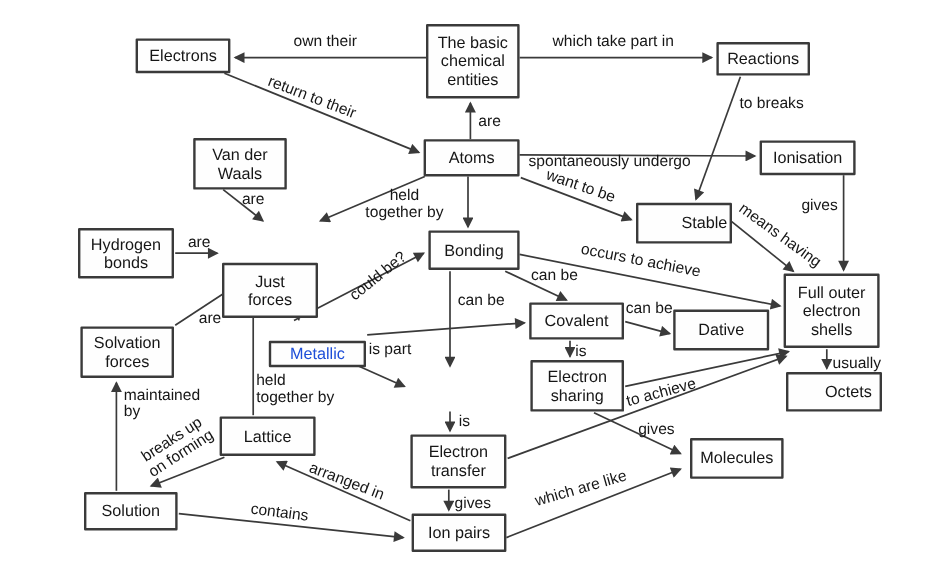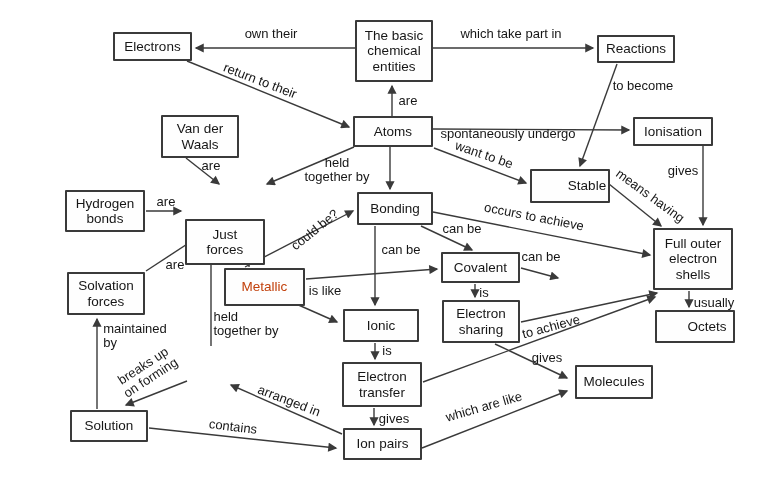--- a/index.html
+++ b/index.html
@@ -93,52 +93,53 @@
     <div class="node" style="left: 65px; top: 190px; width: 80px; height: 42px; background: rgb(254, 254, 254); color: rgb(22, 22, 22);">Hydrogen
 bonds</div>
     <div class="node" style="left: 185px; top: 187px; width: 80px; height: 46px; background: rgb(254, 254, 254); color: rgb(22, 22, 22); margin-top: 32px;">Just
 forces</div>
     <div class="node" style="left: 357px; top: 192px; width: 76px; height: 33px; background: rgb(254, 254, 254); color: rgb(22, 22, 22);">Bonding</div>
     <div class="node" style="left: 653px; top: 228px; width: 80px; height: 62px; background: rgb(254, 254, 254); color: rgb(22, 22, 22);">Full outer
 electron
 shells</div>
     <div class="node" style="left: 67px; top: 272px; width: 78px; height: 43px; background: rgb(254, 254, 254); color: rgb(22, 22, 22);">Solvation
 forces</div>
-    <div class="node" style="left: 224px; top: 268px; width: 81px; height: 38px; background: rgb(254, 254, 254); color: #c2410c;">Metallic</div>
+    <div class="node" style="left: 224px; top: 284px; width: 81px; height: 22px; background: rgb(254, 254, 254); color: #1d4ed8;">Metallic</div>
     <div class="node" style="left: 441px; top: 252px; width: 79px; height: 31px; background: rgb(254, 254, 254); color: rgb(22, 22, 22);">Covalent</div>
+    <div class="node" style="left: 561px; top: 258px; width: 80px; height: 34px; background: rgb(254, 254, 254); color: rgb(22, 22, 22);">Dative</div>
     <div class="node" style="left: 442px; top: 300px; width: 78px; height: 43px; background: rgb(254, 254, 254); color: rgb(22, 22, 22);">Electron
 sharing</div>
     <div class="node" style="left: 655px; top: 310px; width: 80px; height: 33px; background: rgb(254, 254, 254); color: rgb(22, 22, 22); padding-left: 24px;">Octets</div>
-    <div class="node" style="left: 343px; top: 309px; width: 76px; height: 33px; background: rgb(254, 254, 254); color: rgb(22, 22, 22);">Ionic</div>
+    <div class="node" style="left: 183px; top: 347px; width: 80px; height: 33px; background: rgb(254, 254, 254); color: rgb(22, 22, 22);">Lattice</div>
     <div class="node" style="left: 342px; top: 362px; width: 80px; height: 45px; background: rgb(254, 254, 254); color: rgb(22, 22, 22);">Electron
 transfer</div>
     <div class="node" style="left: 575px; top: 365px; width: 78px; height: 34px; background: rgb(254, 254, 254); color: rgb(22, 22, 22);">Molecules</div>
     <div class="node" style="left: 70px; top: 410px; width: 78px; height: 32px; background: rgb(254, 254, 254); color: rgb(22, 22, 22);">Solution</div>
     <div class="node" style="left: 343px; top: 428px; width: 79px; height: 32px; background: rgb(254, 254, 254); color: rgb(22, 22, 22);">Ion pairs</div>
     <div class="elabel" style="left: 271px; top: 34px; transform: translate(-50%, -50%) rotate(0deg); color: rgb(22, 22, 22);">own their</div>
     <div class="elabel" style="left: 260px; top: 81px; transform: translate(-50%, -50%) rotate(21deg); color: rgb(22, 22, 22);">return to their</div>
     <div class="elabel" style="left: 408px; top: 101px; transform: translate(-50%, -50%) rotate(0deg); color: rgb(22, 22, 22);">are</div>
     <div class="elabel" style="left: 511px; top: 34px; transform: translate(-50%, -50%) rotate(0deg); color: rgb(22, 22, 22);">which take part in</div>
-    <div class="elabel" style="left: 643px; top: 86px; transform: translate(-50%, -50%) rotate(0deg); color: rgb(22, 22, 22);">to become</div>
+    <div class="elabel" style="left: 643px; top: 86px; transform: translate(-50%, -50%) rotate(0deg); color: rgb(22, 22, 22);">to breaks</div>
     <div class="elabel" style="left: 508px; top: 122px; transform: translate(-50%, -50%) rotate(0deg); color: rgb(22, 22, 22); margin-top: 12px;">spontaneously undergo</div>
     <div class="elabel" style="left: 484px; top: 155px; transform: translate(-50%, -50%) rotate(19deg); color: rgb(22, 22, 22);">want to be</div>
     <div class="elabel" style="left: 683px; top: 171px; transform: translate(-50%, -50%) rotate(0deg); color: rgb(22, 22, 22);">gives</div>
     <div class="elabel" style="left: 650px; top: 196px; transform: translate(-50%, -50%) rotate(36deg); color: rgb(22, 22, 22);">means having</div>
     <div class="elabel" style="left: 534px; top: 217px; transform: translate(-50%, -50%) rotate(11deg); color: rgb(22, 22, 22);">occurs to achieve</div>
     <div class="elabel" style="left: 337px; top: 170px; transform: translate(-50%, -50%) rotate(0deg); color: rgb(22, 22, 22);">held
 together by</div>
     <div class="elabel" style="left: 211px; top: 166px; transform: translate(-50%, -50%) rotate(0deg); color: rgb(22, 22, 22);">are</div>
     <div class="elabel" style="left: 166px; top: 202px; transform: translate(-50%, -50%) rotate(0deg); color: rgb(22, 22, 22);">are</div>
     <div class="elabel" style="left: 175px; top: 265px; transform: translate(-50%, -50%) rotate(0deg); color: rgb(22, 22, 22);">are</div>
     <div class="elabel" style="left: 246px; top: 324px; transform: translate(-50%, -50%) rotate(0deg); color: rgb(22, 22, 22); text-align: left;">held
 together by</div>
     <div class="elabel" style="left: 315px; top: 230px; transform: translate(-50%, -50%) rotate(-39deg); color: rgb(22, 22, 22);">could be?</div>
     <div class="elabel" style="left: 401px; top: 250px; transform: translate(-50%, -50%) rotate(0deg); color: rgb(22, 22, 22);">can be</div>
     <div class="elabel" style="left: 462px; top: 229px; transform: translate(-50%, -50%) rotate(0deg); color: rgb(22, 22, 22);">can be</div>
-    <div class="elabel" style="left: 325px; top: 291px; transform: translate(-50%, -50%) rotate(0deg); color: rgb(22, 22, 22);">is like</div>
+    <div class="elabel" style="left: 325px; top: 291px; transform: translate(-50%, -50%) rotate(0deg); color: rgb(22, 22, 22);">is part</div>
     <div class="elabel" style="left: 541px; top: 257px; transform: translate(-50%, -50%) rotate(0deg); color: rgb(22, 22, 22);">can be</div>
     <div class="elabel" style="left: 484px; top: 293px; transform: translate(-50%, -50%) rotate(0deg); color: rgb(22, 22, 22);">is</div>
     <div class="elabel" style="left: 551px; top: 327px; transform: translate(-50%, -50%) rotate(-15deg); color: rgb(22, 22, 22);">to achieve</div>
     <div class="elabel" style="left: 714px; top: 303px; transform: translate(-50%, -50%) rotate(0deg); color: rgb(22, 22, 22);">usually</div>
     <div class="elabel" style="left: 387px; top: 351px; transform: translate(-50%, -50%) rotate(0deg); color: rgb(22, 22, 22);">is</div>
     <div class="elabel" style="left: 394px; top: 419px; transform: translate(-50%, -50%) rotate(0deg); color: rgb(22, 22, 22);">gives</div>
     <div class="elabel" style="left: 547px; top: 358px; transform: translate(-50%, -50%) rotate(0deg); color: rgb(22, 22, 22);">gives</div>
     <div class="elabel" style="left: 484px; top: 407px; transform: translate(-50%, -50%) rotate(-16deg); color: rgb(22, 22, 22);">which are like</div>
     <div class="elabel" style="left: 135px; top: 336px; transform: translate(-50%, -50%) rotate(0deg); color: rgb(22, 22, 22); text-align: left;">maintained
 by</div>

